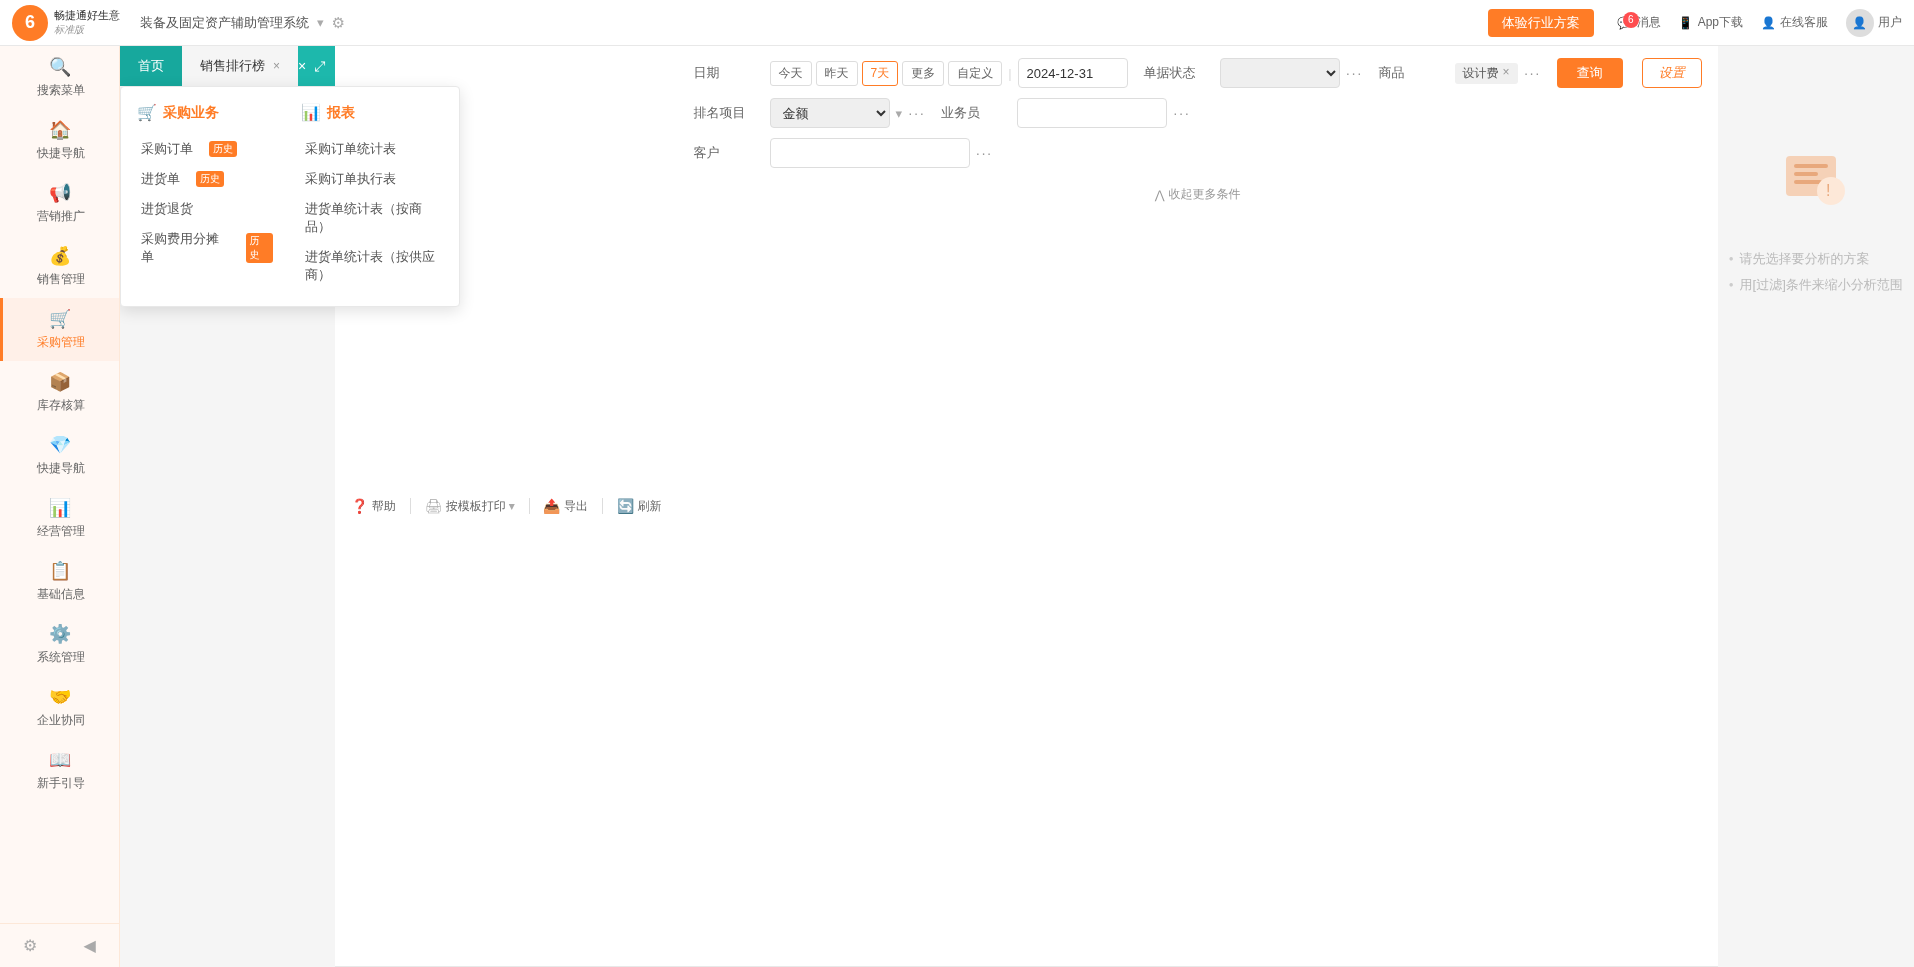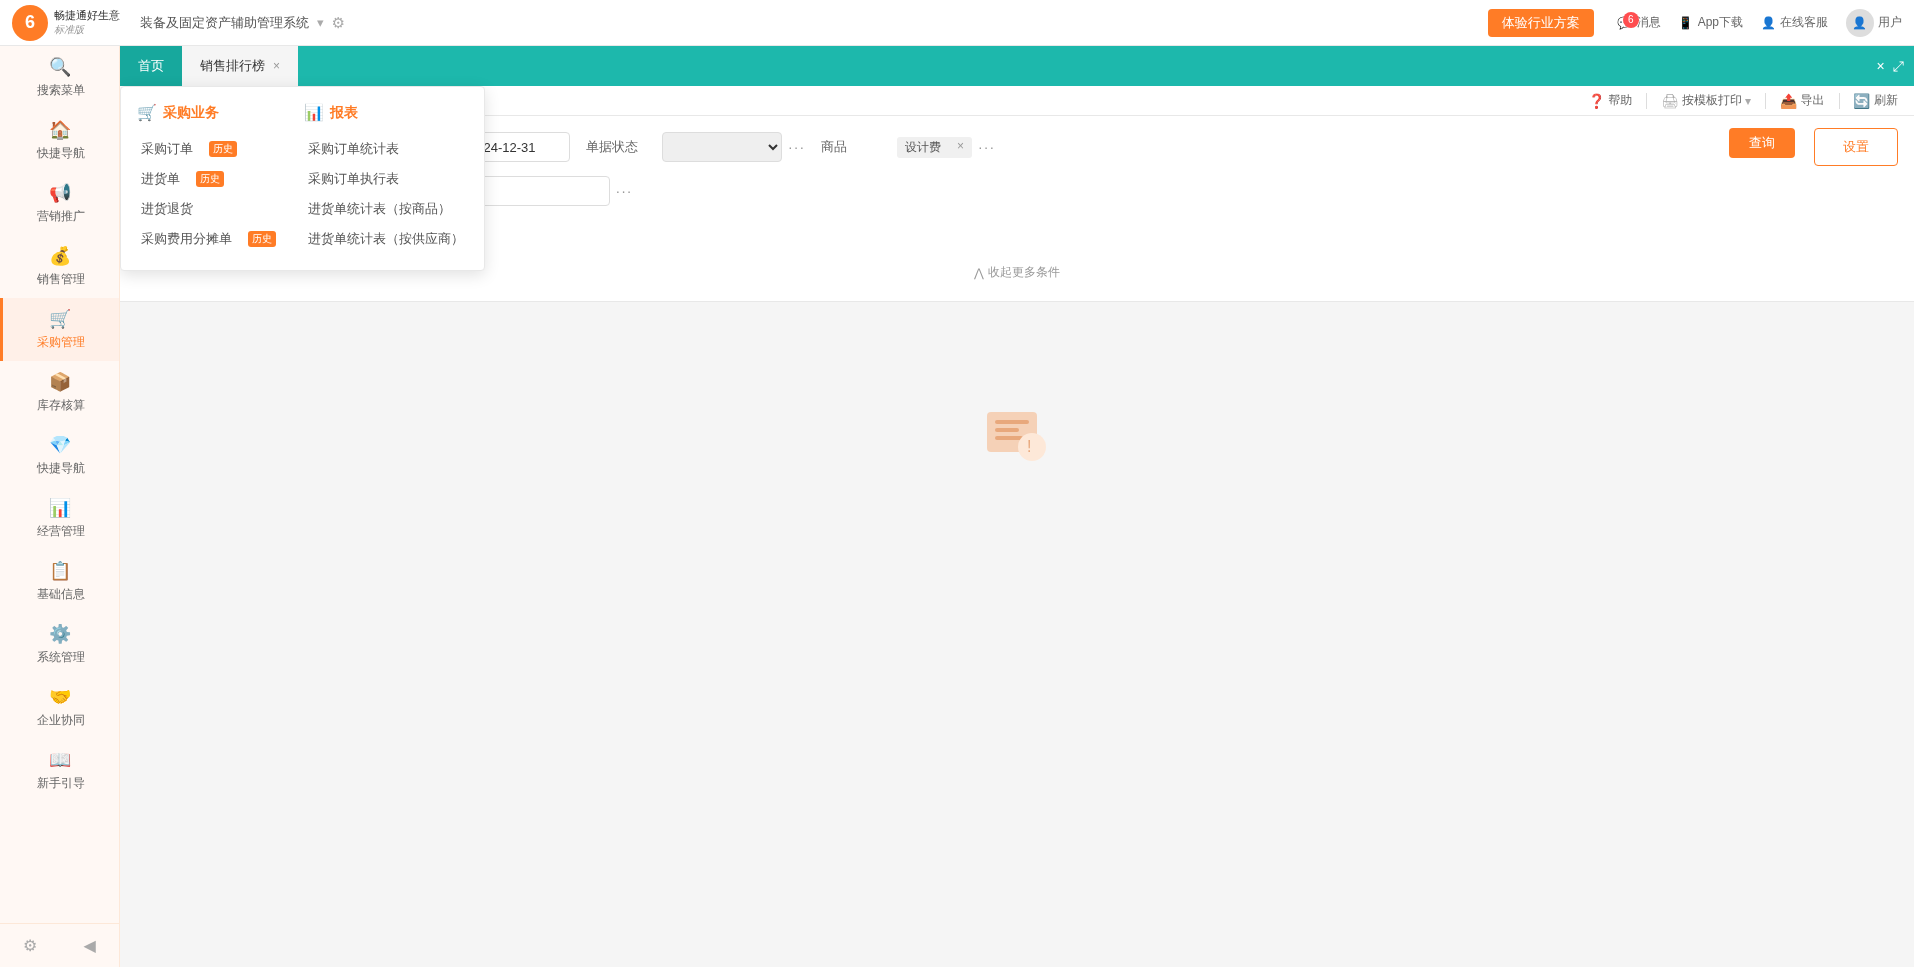--- a/index.html
+++ b/index.html
@@ -149,21 +149,21 @@
     .sidebar-bottom-btn {
       color: #aaa;
       cursor: pointer;
       font-size: 16px;
     }
 
     
     .content-area {
       flex: 1;
       display: flex;
-      flex-direction: column;
+      flex-direction: row;
       overflow: hidden;
     }
 
     
     .tab-bar {
       height: 40px;
       background: #1db8ac;
       display: flex;
       align-items: center;
       padding: 0 0;
@@ -245,42 +245,43 @@
       min-width: 120px;
     }
     .filter-tag {
       background: #f0f0f0;
       border-radius: 3px;
       padding: 2px 8px;
       font-size: 12px;
       color: #555;
       display: flex;
       align-items: flex-start;
-      gap: 16px;
+      gap: 4px;
     }
     .filter-tag .close { color: #999; cursor: pointer; }
     .filter-btn-query {
       background: #ff7c26;
       color: white;
       border: none;
       border-radius: 4px;
       padding: 5px 20px;
       font-size: 13px;
       cursor: pointer;
       height: 30px;
     }
     .filter-btn-set {
       background: white;
       color: #ff7c26;
       border: 1px solid #ff7c26;
       border-radius: 4px;
-      padding: 5px 28px;
-      font-size: 13px;
-      cursor: pointer;
-      height: 38px;
+      padding: 5px 16px;
+      font-size: 13px;
+      cursor: pointer;
+      height: 30px;
+      font-style: italic;
     }
     .filter-dots { color: #999; cursor: pointer; font-size: 14px; letter-spacing: 1px; }
     .collapse-btn {
       display: flex;
       align-items: center;
       justify-content: center;
       padding: 8px 0;
       color: #999;
       font-size: 12px;
       cursor: pointer;
@@ -645,17 +646,25 @@
         <div class="empty-icon">
           <svg width="100" height="100" viewBox="0 0 100 100">
             <rect x="20" y="30" width="50" height="40" rx="4" fill="#f5c8a8" opacity="0.8"></rect>
             <rect x="28" y="38" width="34" height="4" rx="2" fill="#e8a87c"></rect>
             <rect x="28" y="46" width="24" height="4" rx="2" fill="#e8a87c"></rect>
             <rect x="28" y="54" width="28" height="4" rx="2" fill="#e8a87c"></rect>
             <circle cx="65" cy="65" r="14" fill="#fde8d8"></circle>
             <text x="60" y="70" font-size="16" fill="#e8a87c">!</text>
           </svg>
         </div>
+        <ul class="empty-text">
+          <li>
+            <span>请先选择要分析的方案</span>
+          </li>
+          <li>
+            <span>用[过滤]条件来缩小分析范围</span>
+          </li>
+        </ul>
       </div>
     </div>
 
   </div>
 </div>
 
 </body></html>

